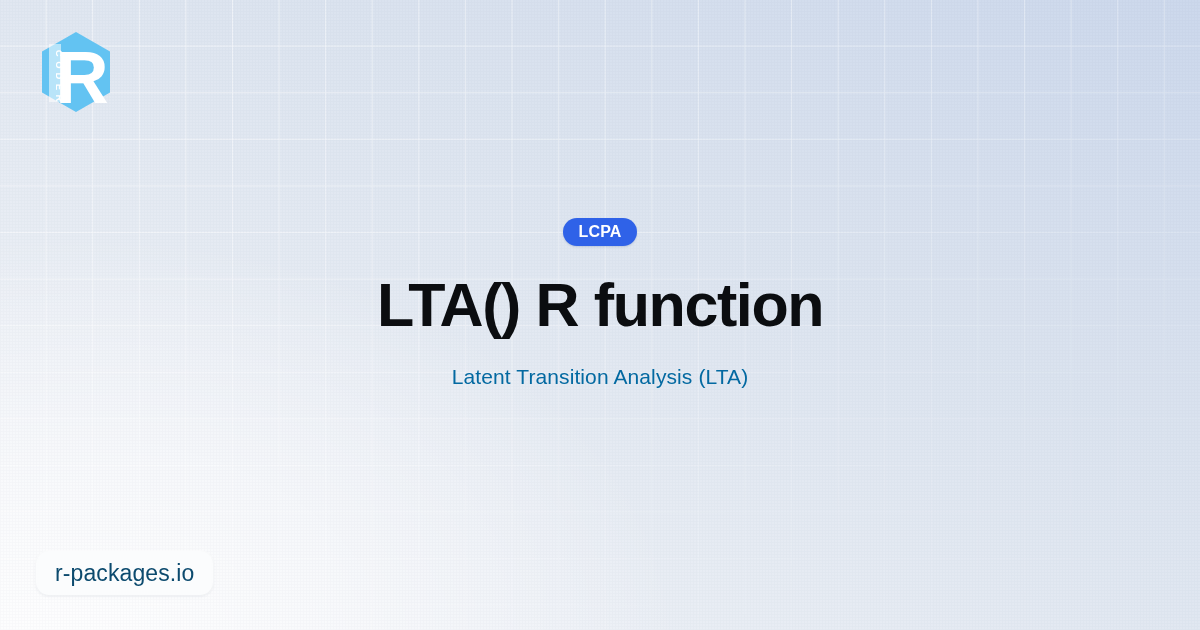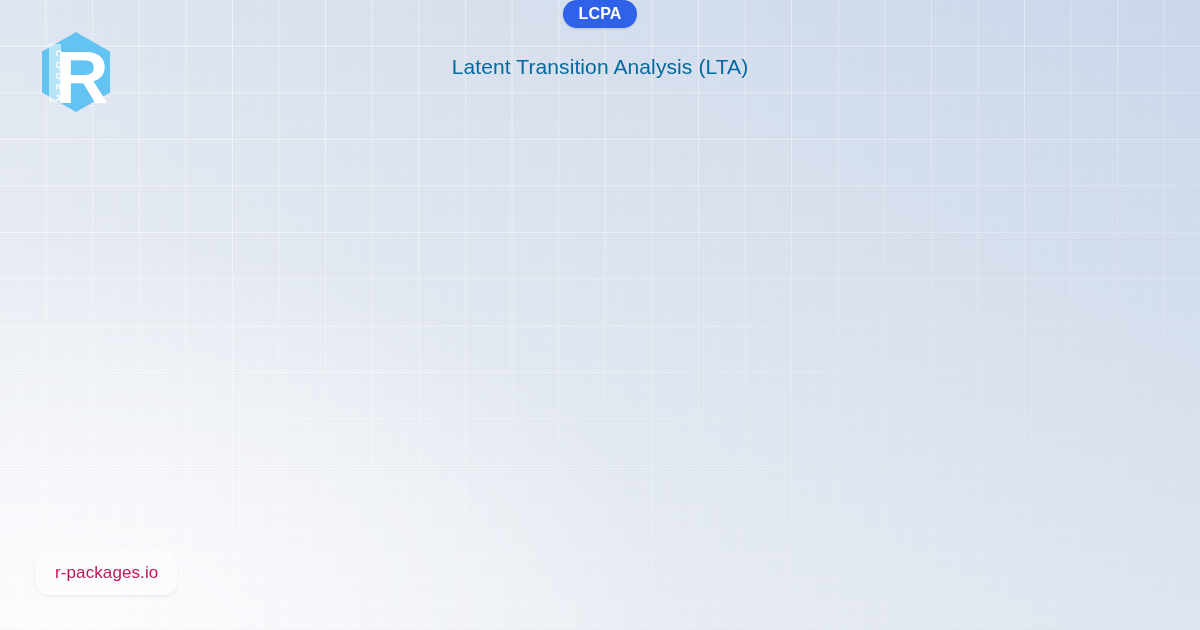--- a/index.html
+++ b/index.html
@@ -75,20 +75,21 @@
   
   .center-stack {
     position: absolute;
     left: 0;
     right: 0;
     top: 0;
     height: 630px;
     display: flex;
     flex-direction: column;
     align-items: center;
+    justify-content: center;
     padding-bottom: 22px;
     box-sizing: border-box;
   }
 
   .badge {
     display: inline-flex;
     align-items: center;
     justify-content: center;
     height: 28px;
     padding: 0 15px;
@@ -127,22 +128,22 @@
   .footer-pill {
     position: absolute;
     left: 36px;
     bottom: 35px;
     display: inline-flex;
     align-items: center;
     height: 44px;
     padding: 0 19px;
     border-radius: 13px;
     background: #fbfcfd;
-    color: #be185d;
-    font-size: 17px;
+    color: #0c4a6e;
+    font-size: 23px;
     letter-spacing: 0.1px;
     box-shadow: 0 1px 3px rgba(40,60,90,0.10), 0 0 0 1px rgba(255,255,255,0.7);
     text-align: center;
   }
 </style>
 </head>
 <body>
 
 <div class="og-card">
 
@@ -160,19 +161,20 @@
       <text x="17.5" y="46" fill="#ffffff" font-family="'Liberation Sans', sans-serif" font-size="9.5" font-weight="bold" text-anchor="middle" transform="rotate(90 17.5 46)">D</text>
       <text x="17.5" y="57" fill="#ffffff" font-family="'Liberation Sans', sans-serif" font-size="9.5" font-weight="bold" text-anchor="middle" transform="rotate(90 17.5 57)">E</text>
       <text x="17.5" y="68" fill="#ffffff" font-family="'Liberation Sans', sans-serif" font-size="9.5" font-weight="bold" text-anchor="middle" transform="rotate(90 17.5 68)">R</text>
       <text x="44" y="73" fill="#ffffff" font-family="'Liberation Sans', sans-serif" font-size="74" font-weight="bold" text-anchor="middle">R</text>
     </svg>
   </div>
 
   <div class="center-stack">
     <div class="badge">LCPA</div>
 
+    <h1 class="title">LTA() R function</h1>
 
     <p class="subtitle">Latent Transition Analysis (LTA)</p>
   </div>
 
   <div class="footer-pill">r-packages.io</div>
 
 </div>
 
 </body></html>

